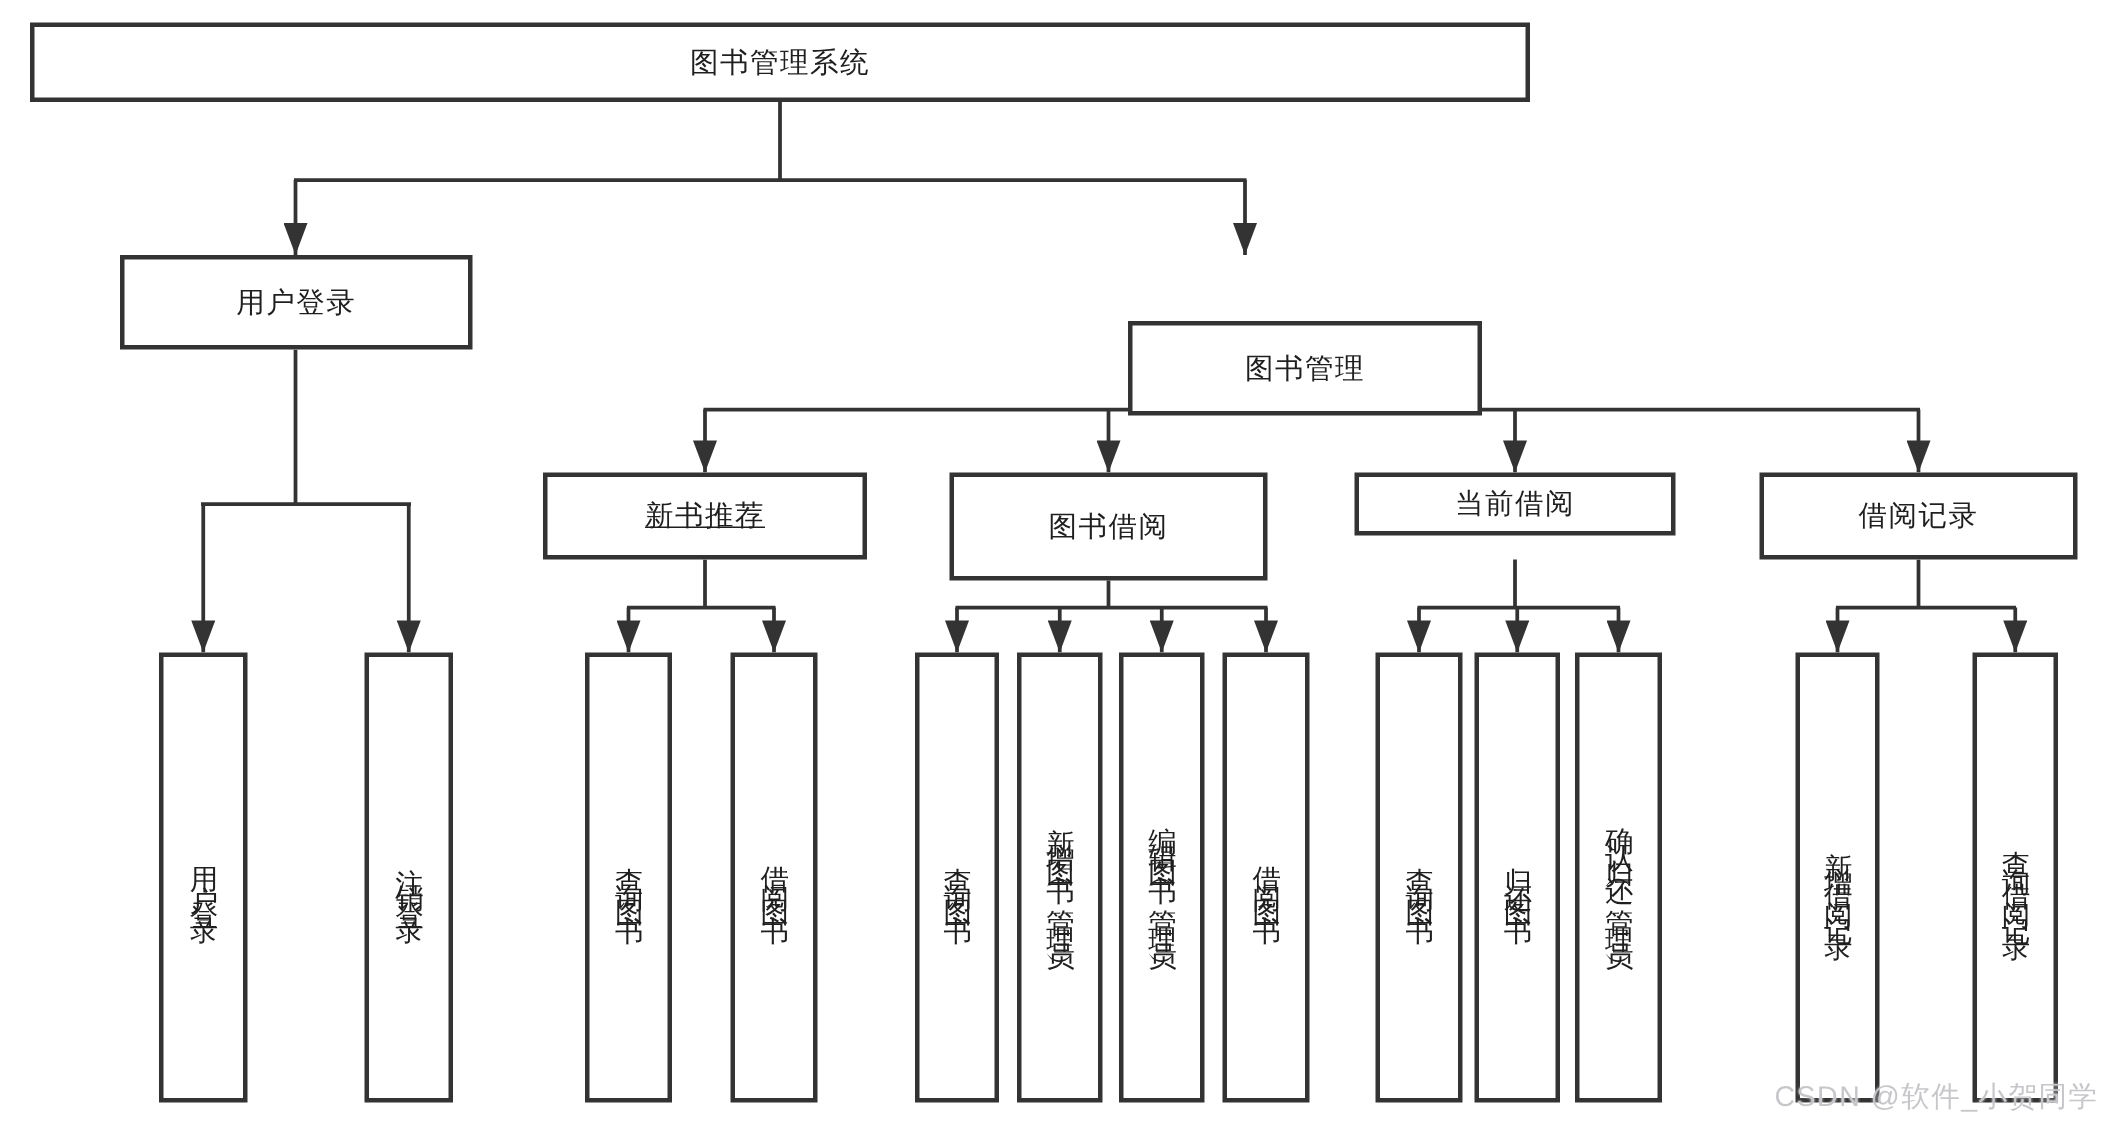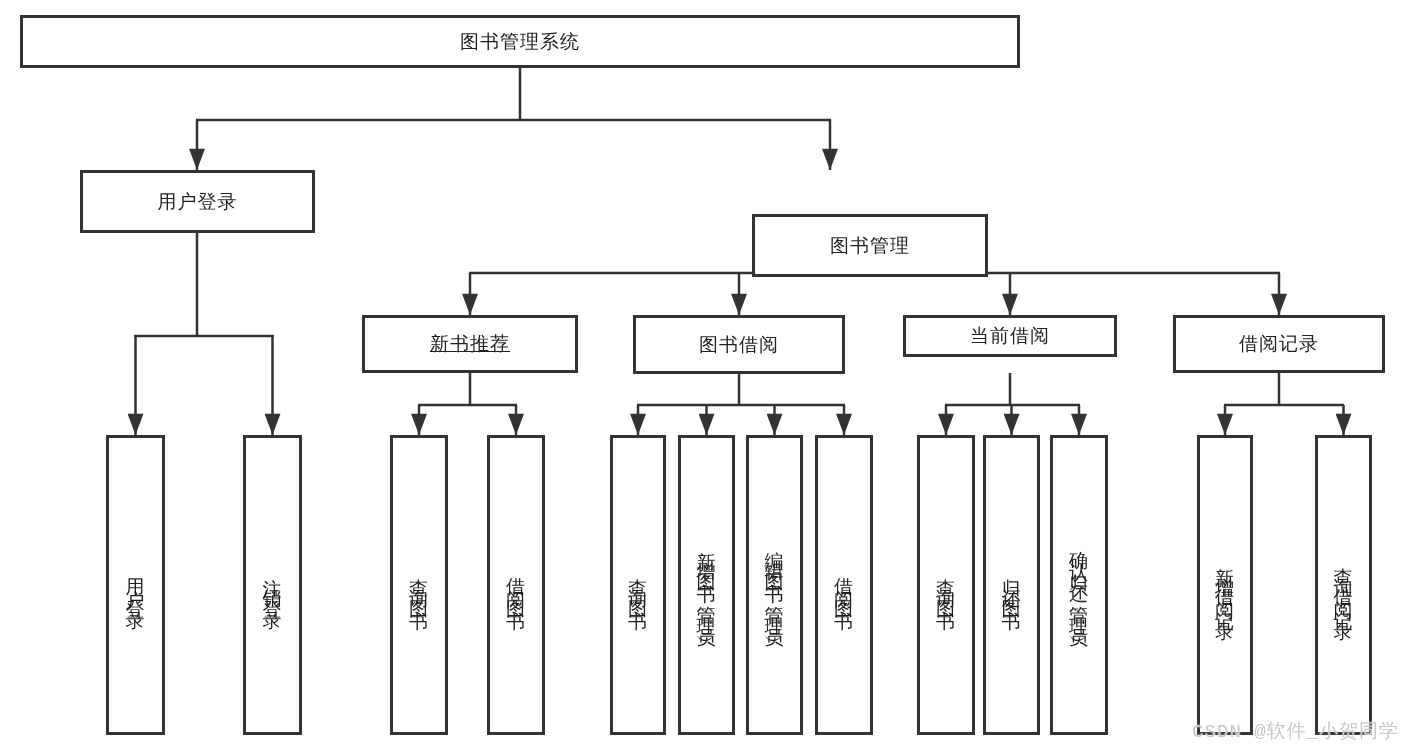--- a/index.html
+++ b/index.html
@@ -35,21 +35,21 @@
     font-size: 19px;
     line-height: 1;
   }
   
   #n-root   { left: 20px;   top: 15px;  width: 1000px; height: 53px; }
   
   #n-login  { left: 80px;   top: 170px; width: 235px;  height: 63px; }
   #n-mgmt   { left: 752px;  top: 170px; width: 236px;  height: 63px; margin-top: 44px; }
   
   #n-l3-0   { left: 362px;  top: 315px; width: 216px;  height: 58px; text-decoration: underline; }
-  #n-l3-1   { left: 633px;  top: 315px; width: 212px;  height: 59px; }
+  #n-l3-1   { left: 633px;  top: 315px; width: 212px;  height: 72px; }
   #n-l3-2   { left: 903px;  top: 315px; width: 214px;  height: 42px; }
   #n-l3-3   { left: 1173px; top: 315px; width: 212px;  height: 58px; }
   
   .leaf { top: 435px; height: 300px; }
   #lf-0  { left: 106px;  width: 59px; }
   #lf-1  { left: 243px;  width: 59px; }
   #lf-2  { left: 390px;  width: 58px; }
   #lf-3  { left: 487px;  width: 58px; }
   #lf-4  { left: 610px;  width: 56px; }
   #lf-5  { left: 678px;  width: 57px; }
@@ -62,21 +62,20 @@
   #lf-12 { left: 1315px; width: 57px; }
   .watermark {
     position: absolute;
     right: 6px; bottom: 3px;
     z-index: 5;
     font-size: 19px;
     color: #c7c7cb;
     text-shadow: 0 0 2px #ffffff;
     letter-spacing: 1px;
     white-space: nowrap;
-    font-family: Liberation Mono, monospace;
   }
 </style>
 </head>
 <body>
 
 <div class="canvas">
 
   <svg class="connectors" viewBox="0 0 1405 747" xmlns="http://www.w3.org/2000/svg">
     <defs>
       <marker id="arw" viewBox="0 0 16 12" refX="16" refY="6" markerWidth="22" markerHeight="16" markerUnits="userSpaceOnUse" orient="auto">

